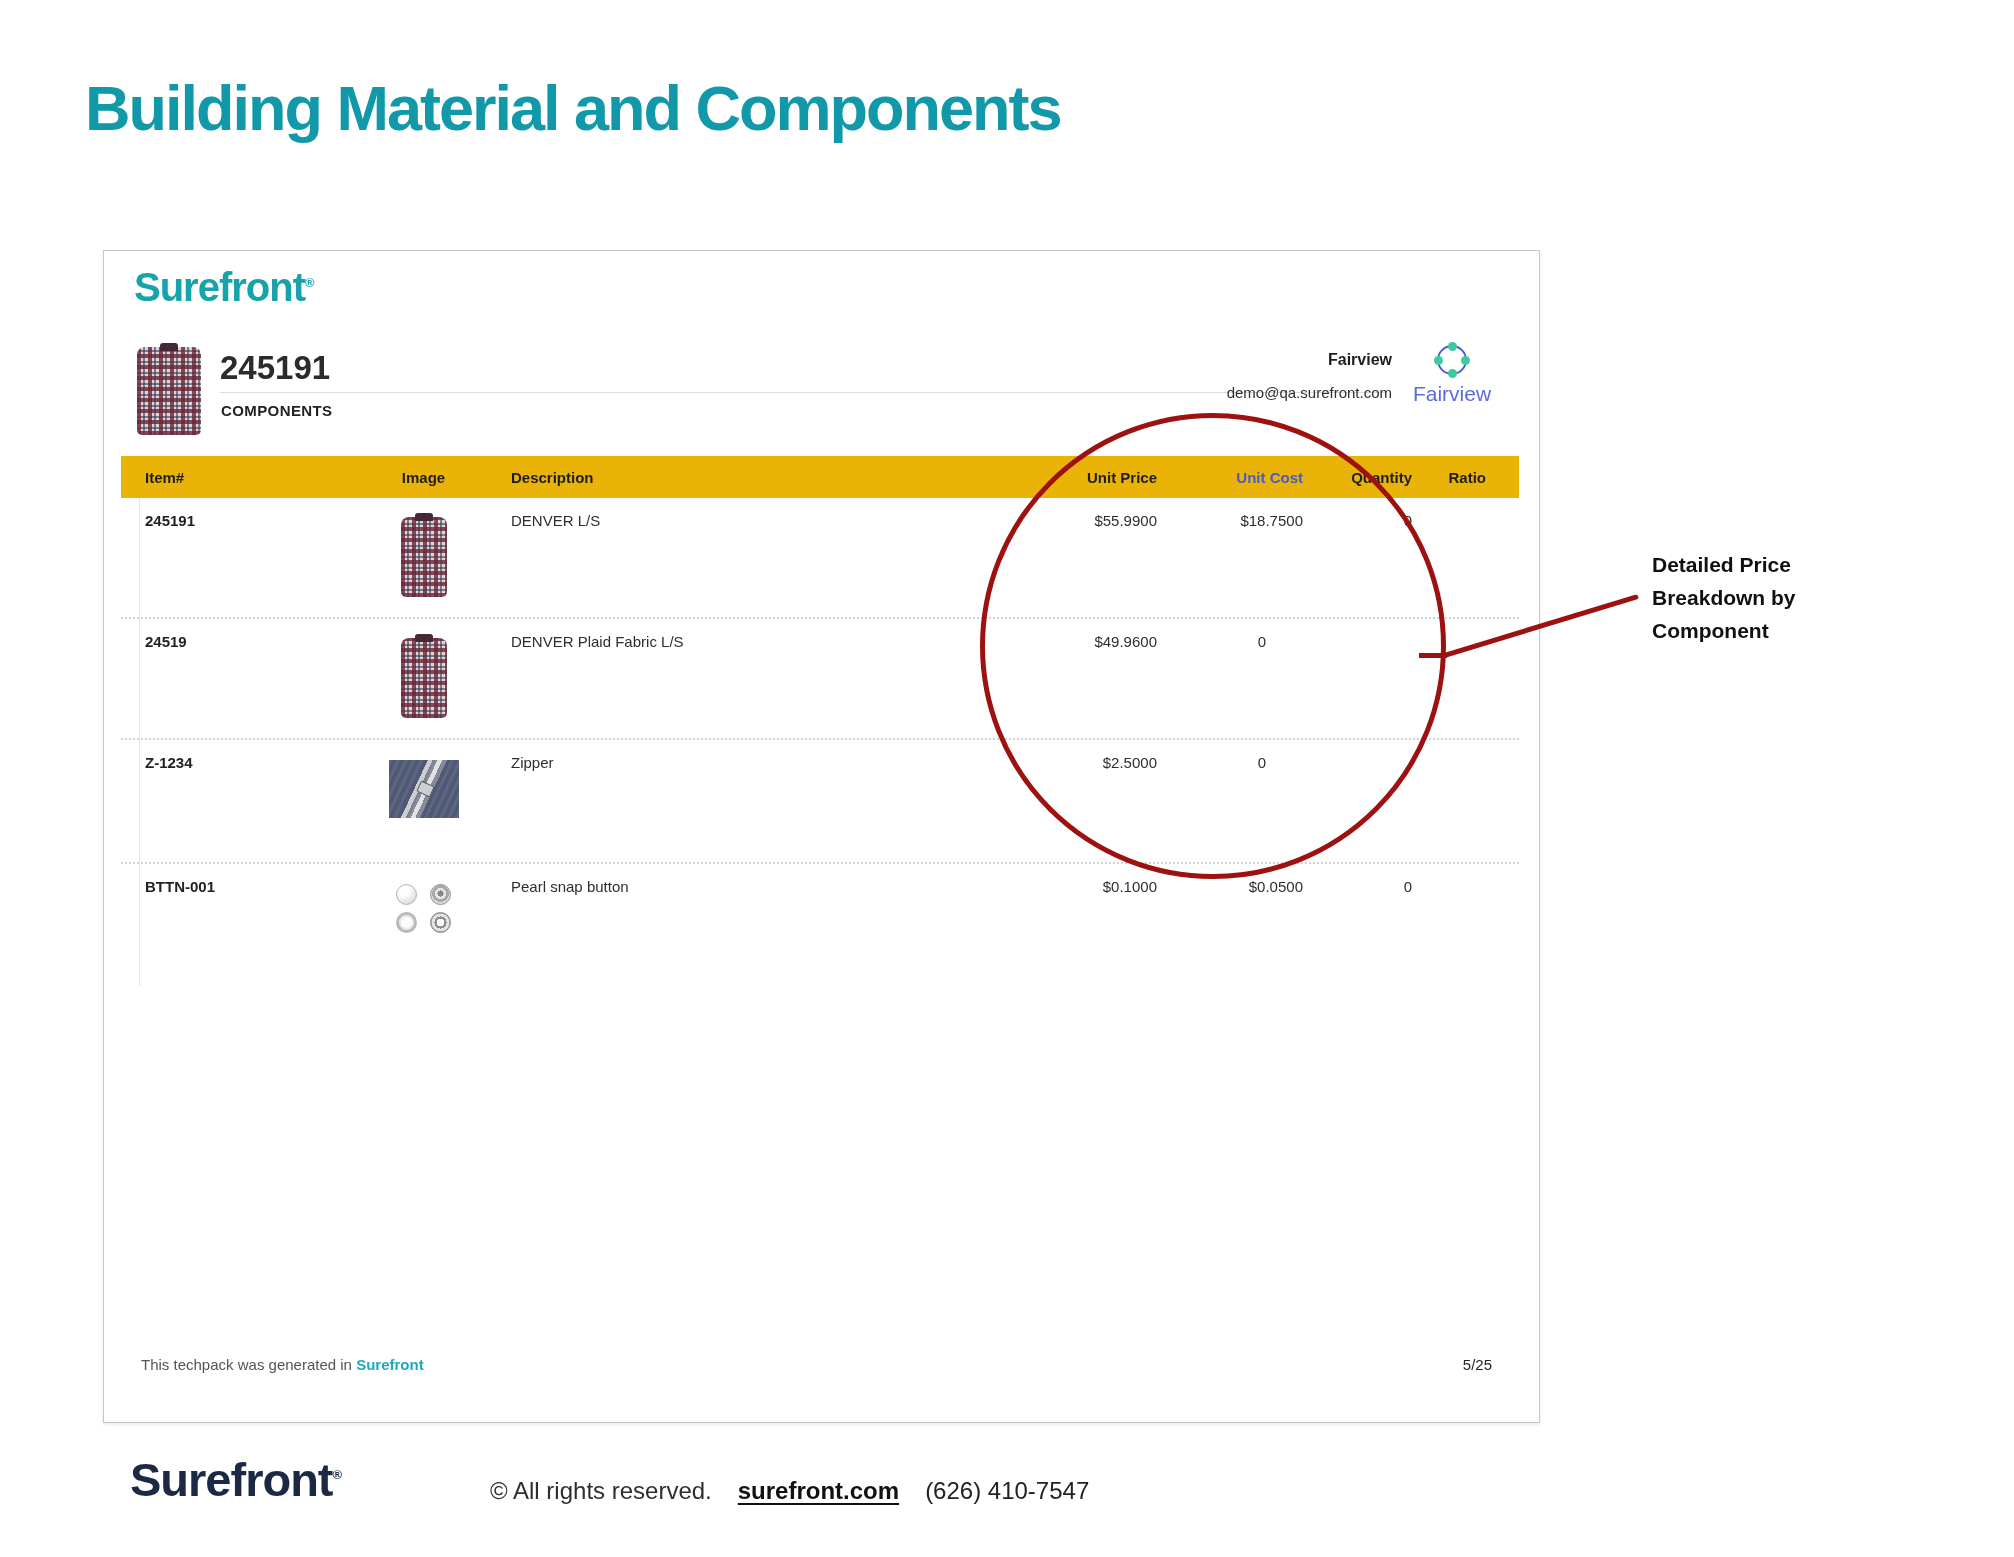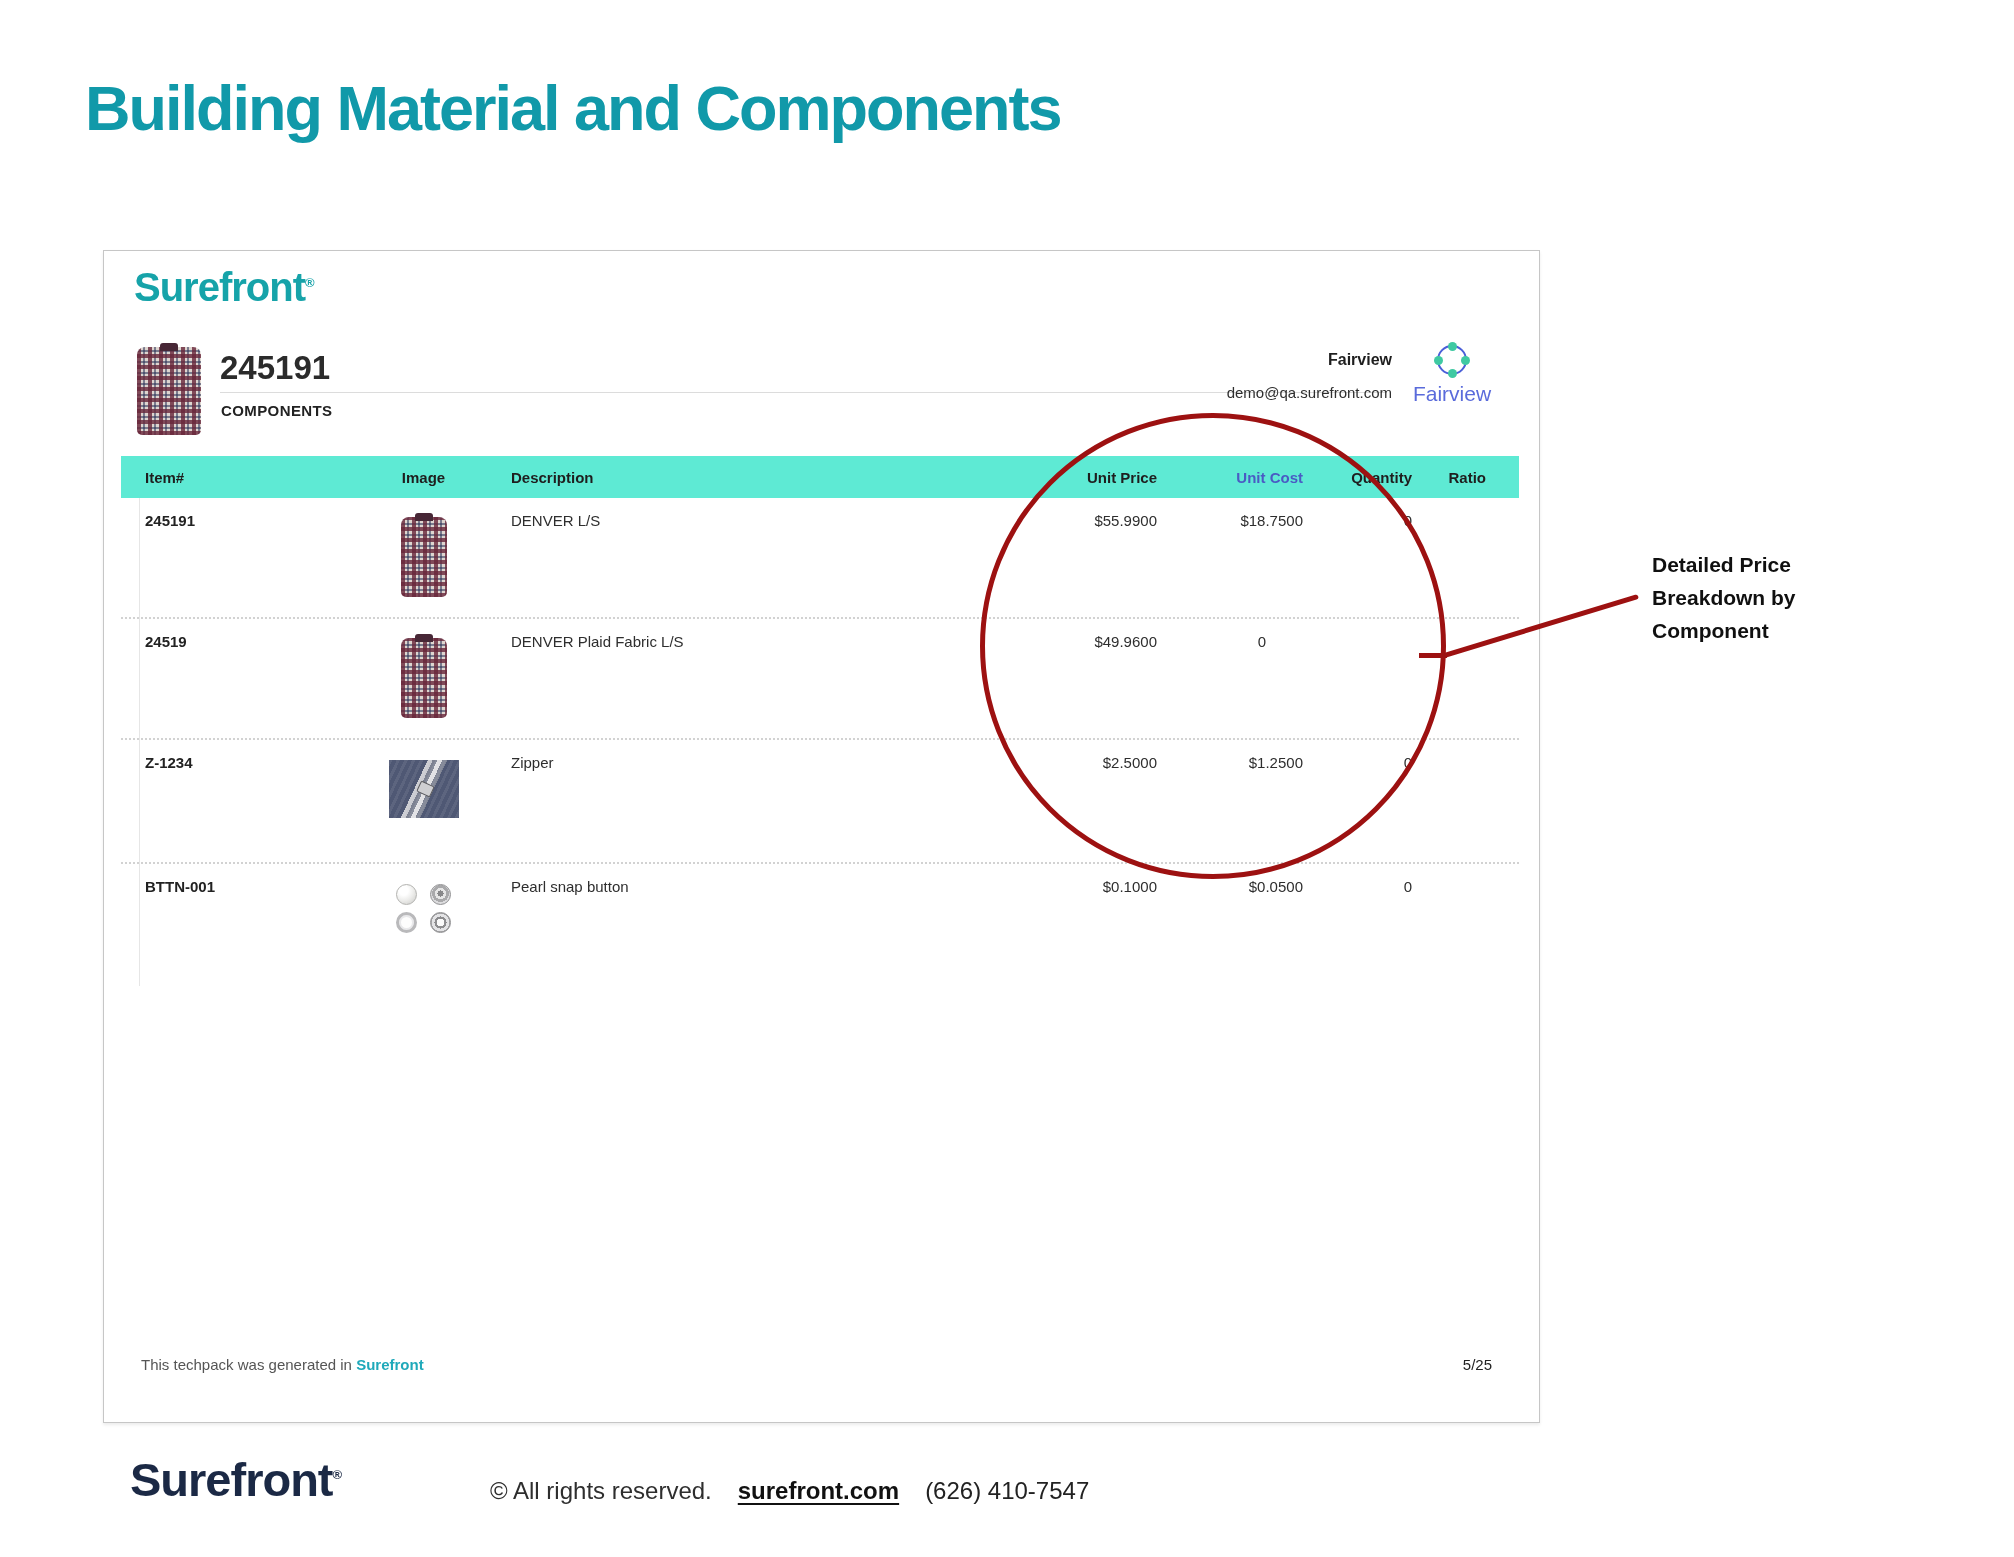--- a/index.html
+++ b/index.html
@@ -46,21 +46,21 @@
   .fv-dot.w { left:-5px; top:50%; margin-top:-4.5px; }
   .fv-dot.e { right:-5px; top:50%; margin-top:-4.5px; }
   .partner-name { margin-top:7px; font-size:21px; color:#5a6bdb; }
 
   
   .table-wrap { position:absolute; left:17px; top:205px; width:1398px; }
   .table-wrap::before {
     content:""; position:absolute; left:18px; top:42px; width:1px; height:488px; background:#e6e6e6;
   }
   .thead {
-    height:42px; background:#5eead4; display:flex; align-items:center;
+    height:42px; background:#eab308; display:flex; align-items:center;
     font-size:15px; font-weight:bold; color:#1e1e1e;
   }
   .trow { display:flex; font-size:15px; color:#2e2e2e; position:relative; }
   .trow + .trow { border-top:2px dotted #d2d2d2; }
   .trow { padding-top:14px; }
   .r1 { height:119px; } .r2 { height:121px; } .r3 { height:124px; } .r4 { height:124px; }
 
   .c-item  { width:215px; padding-left:24px; }
   .c-img   { width:175px; display:flex; justify-content:center; align-items:flex-start; }
   .c-desc  { width:530px; }
@@ -212,21 +212,20 @@
         <div class="c-ratio"></div>
       </div>
 
       <div class="trow r3">
         <div class="c-item">Z-1234</div>
         <div class="c-img">
             <div class="img-zipper"></div>
           </div>
         <div class="c-desc">Zipper</div>
         <div class="c-price">$2.5000</div>
-        <div class="c-cost">$1.2500</div>
         <div class="c-qty">0</div>
         <div class="c-ratio"></div>
       </div>
 
       <div class="trow r4">
         <div class="c-item">BTTN-001</div>
         <div class="c-img">
           <div class="img-buttons">
             <span class="snap snap-pearl"></span>
             <span class="snap snap-stud"></span>

